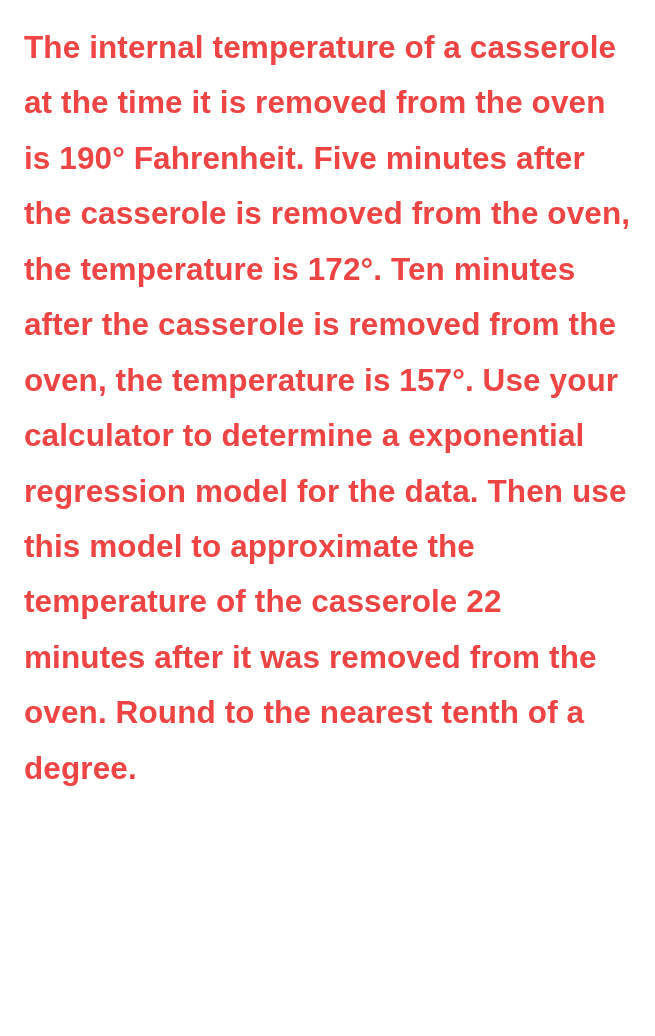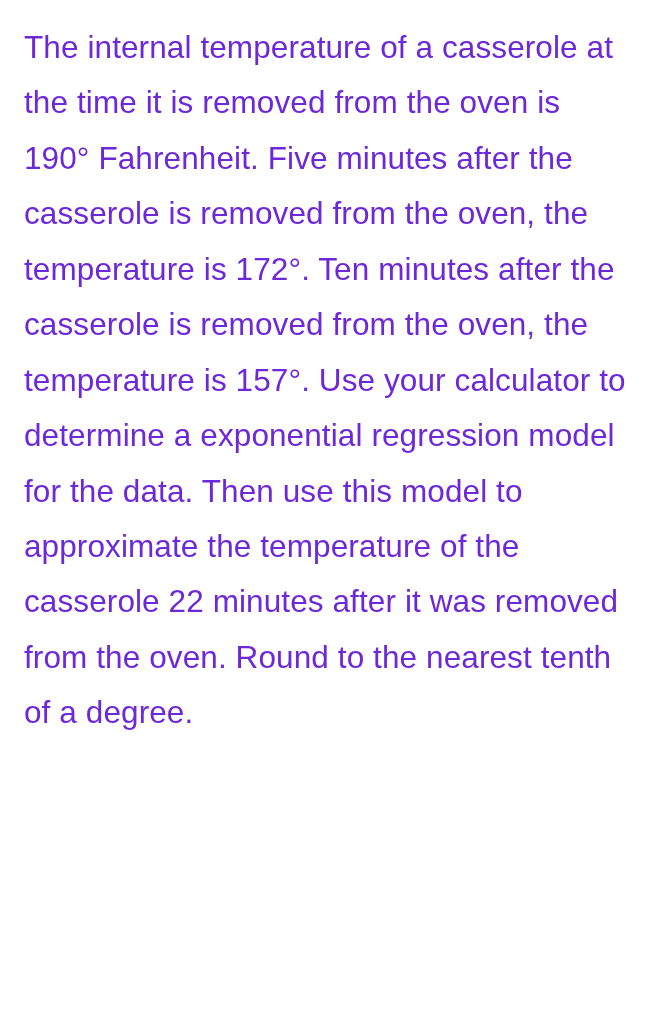--- a/index.html
+++ b/index.html
@@ -11,21 +11,21 @@
       width: 655px;
       height: 1036px;
       background: #ffffff;
       font-family: Arial, Helvetica, sans-serif;
       padding: 20px 24px;
       position: relative;
     }
     .problem-text {
       font-size: 31.5px;
       line-height: 1.76;
-      color: #6d28d9;
-      font-weight: 400;
+      color: #ef4444;
+      font-weight: 700;
       letter-spacing: 0.1px;
     }
   </style>
 </head>
 <body>
 
 <div class="problem-text">The internal temperature of a casserole at the time it is removed from the oven is 190° Fahrenheit. Five minutes after the casserole is removed from the oven, the temperature is 172°. Ten minutes after the casserole is removed from the oven, the temperature is 157°.  Use your calculator to determine a exponential regression model for the data. Then use this model to approximate the temperature of the casserole 22 minutes after it was removed from the oven. Round to the nearest tenth of a degree.</div>
 
 </body></html>

